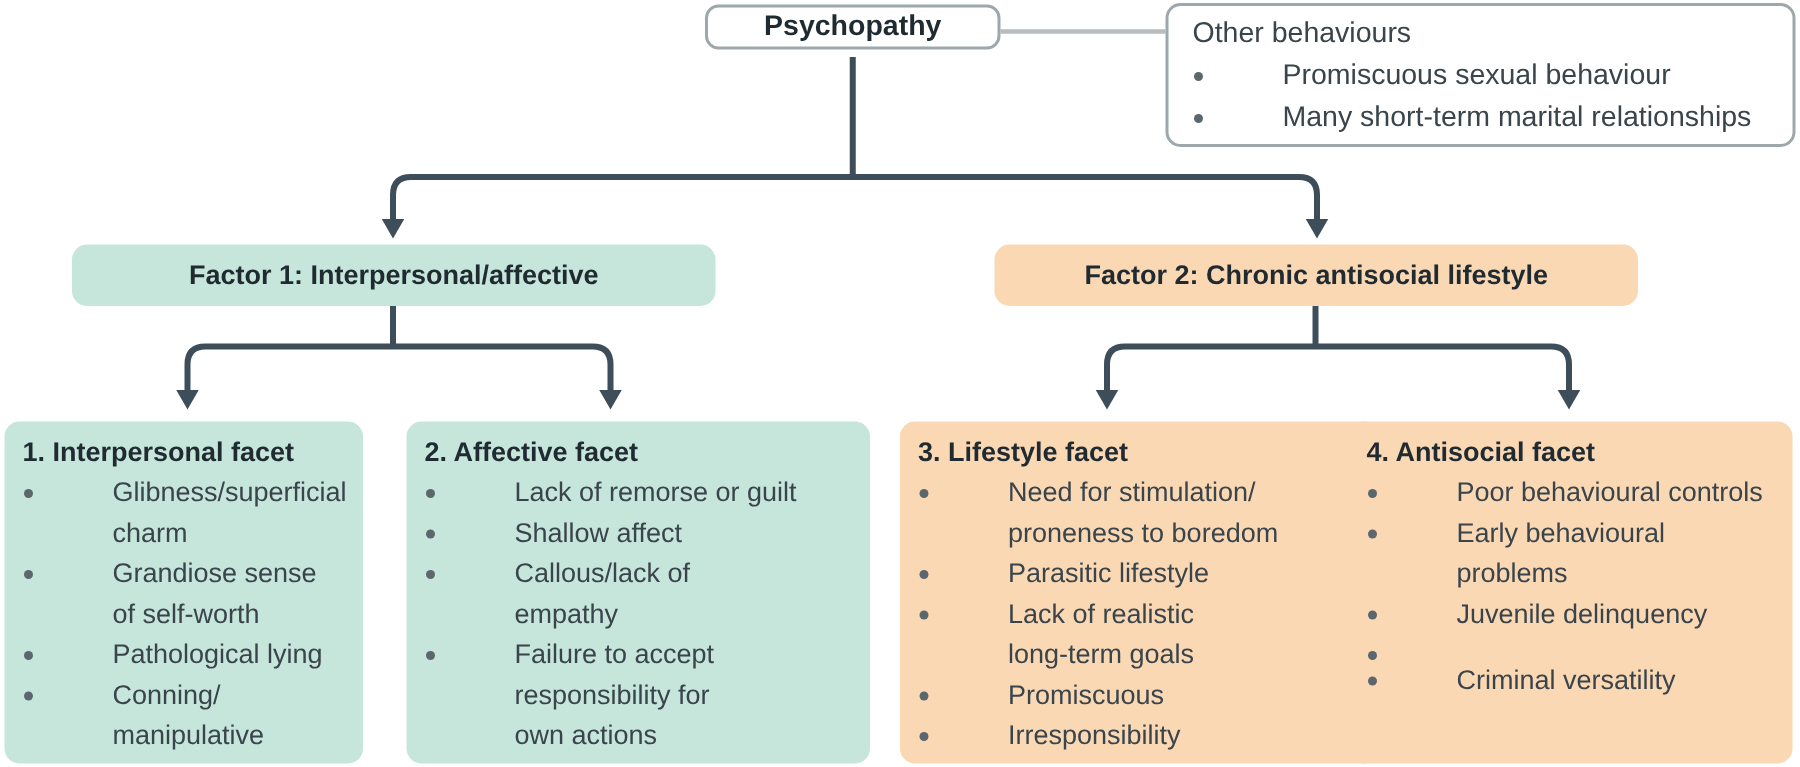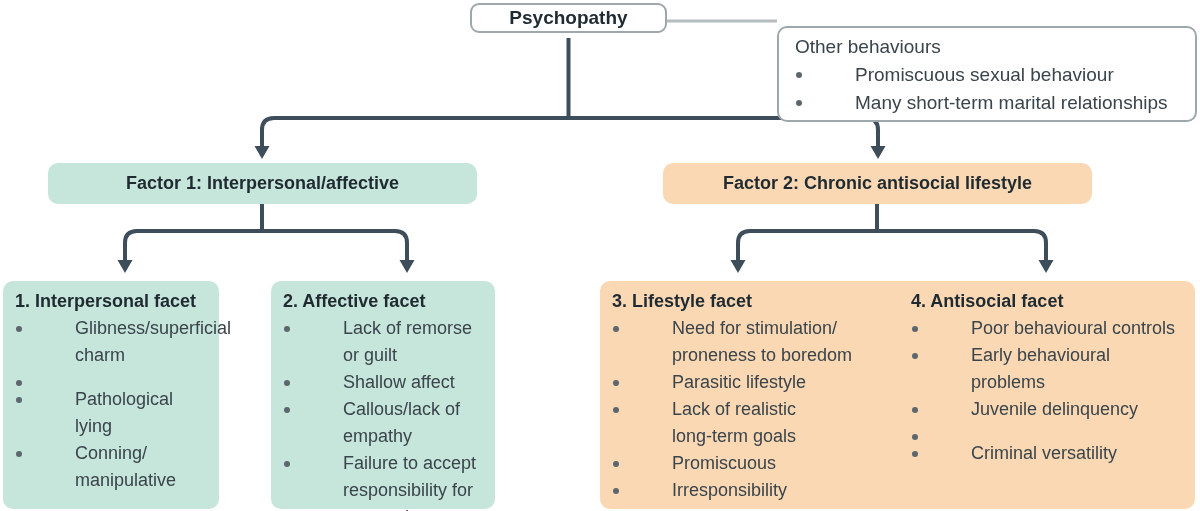--- a/index.html
+++ b/index.html
@@ -31,21 +31,21 @@
   .root-node{
     left:470px;top:3px;width:197px;height:30px;
     background:#ffffff;border:2px solid var(--border);border-radius:9px;
     display:flex;align-items:center;justify-content:center;
     font-weight:bold;font-size:19px;color:var(--head);
   }
   .other-box{
     left:777px;top:2px;width:420px;height:96px;
     background:#ffffff;border:2px solid var(--border);
     padding:5px 14px 0 16px;
-    font-size:19px;line-height:28px;color:var(--body);margin-top:24px;
+    font-size:19px;line-height:28px;color:var(--body);
   }
   .factor{
     top:163px;width:429px;height:41px;
     display:flex;align-items:center;justify-content:center;
     font-weight:bold;font-size:18px;color:var(--head);
   }
   .factor.f1{left:48px;background:var(--teal);}
   .factor.f2{left:663px;background:var(--peach);}
 
   .facet{
@@ -100,42 +100,44 @@
     </div>
   </div>
 
   <div class="node factor f1">
     <span>Factor 1: Interpersonal/affective</span>
   </div>
   <div class="node factor f2">
     <span>Factor 2: Chronic antisocial lifestyle</span>
   </div>
 
-  <div class="node facet teal" style="left:3px;width:216px;">
+  <div class="node facet teal" style="left:3px;width:239px;">
     <div class="facet-title">1. Interpersonal facet</div>
     <div class="bullet">
       <span class="dot"></span>
       <span class="bt">Glibness/superficial
 charm</span>
     </div>
     <div class="bullet">
       <span class="dot"></span>
+      <span class="bt">Grandiose sense
+of self-worth</span>
     </div>
     <div class="bullet">
       <span class="dot"></span>
       <span class="bt">Pathological lying</span>
     </div>
     <div class="bullet">
       <span class="dot"></span>
       <span class="bt">Conning/
 manipulative</span>
     </div>
   </div>
 
-  <div class="node facet teal" style="left:271px;width:224px;">
+  <div class="node facet teal" style="left:271px;width:309px;">
     <div class="facet-title">2. Affective facet</div>
     <div class="bullet">
       <span class="dot"></span>
       <span class="bt">Lack of remorse or guilt</span>
     </div>
     <div class="bullet">
       <span class="dot"></span>
       <span class="bt">Shallow affect</span>
     </div>
     <div class="bullet">

